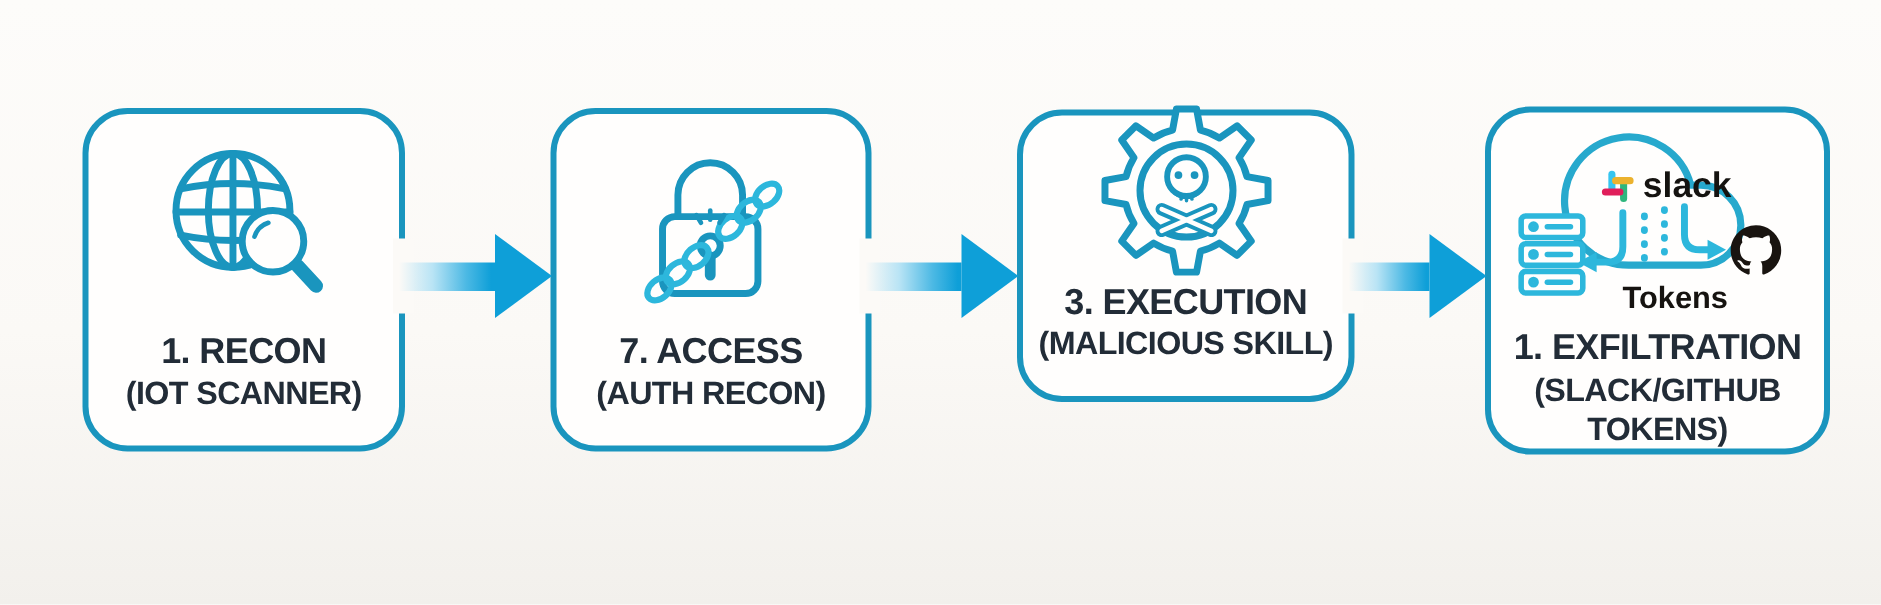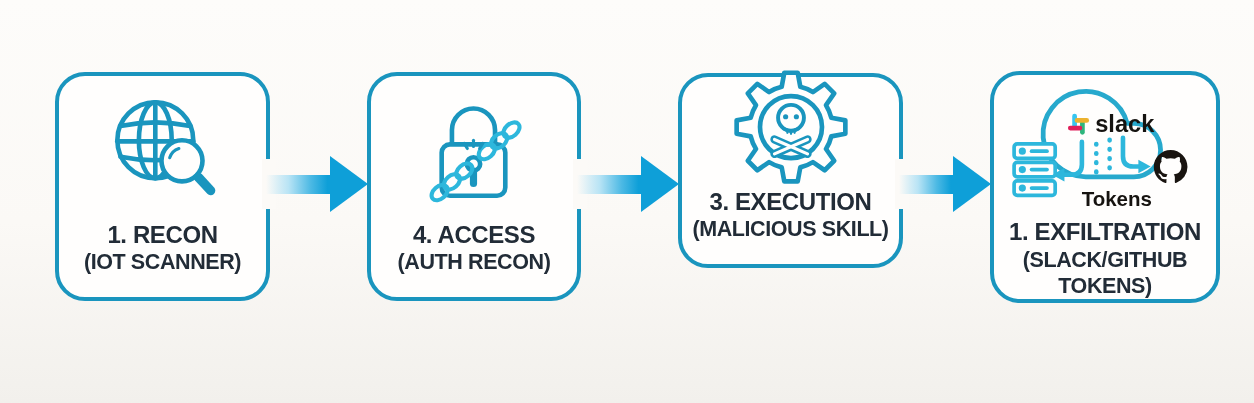--- a/index.html
+++ b/index.html
@@ -90,21 +90,21 @@
           <ellipse cx="94" cy="40" rx="9" ry="6" transform="rotate(-41 94 40)"></ellipse>
         </g>
         <g class="stroked" style="stroke-width:3">
           <line x1="51" y1="58" x2="48" y2="53"></line>
           <line x1="57" y1="56" x2="57" y2="50"></line>
           <line x1="63" y1="58" x2="66" y2="53"></line>
         </g>
       </svg>
     </div>
     <div class="label-block">
-      <span class="title">4. ACCESS</span>
+      <span class="title">7. ACCESS</span>
       <span class="subtitle">(AUTH RECON)</span>
     </div>
   </div>
 
   <div class="arrow" style="left:573px;top:156px;width:105px;">
     <div class="patch"></div>
     <div class="shaft" style="width:64px;"></div>
     <div class="head" style="left:68px;"></div>
   </div>
 

